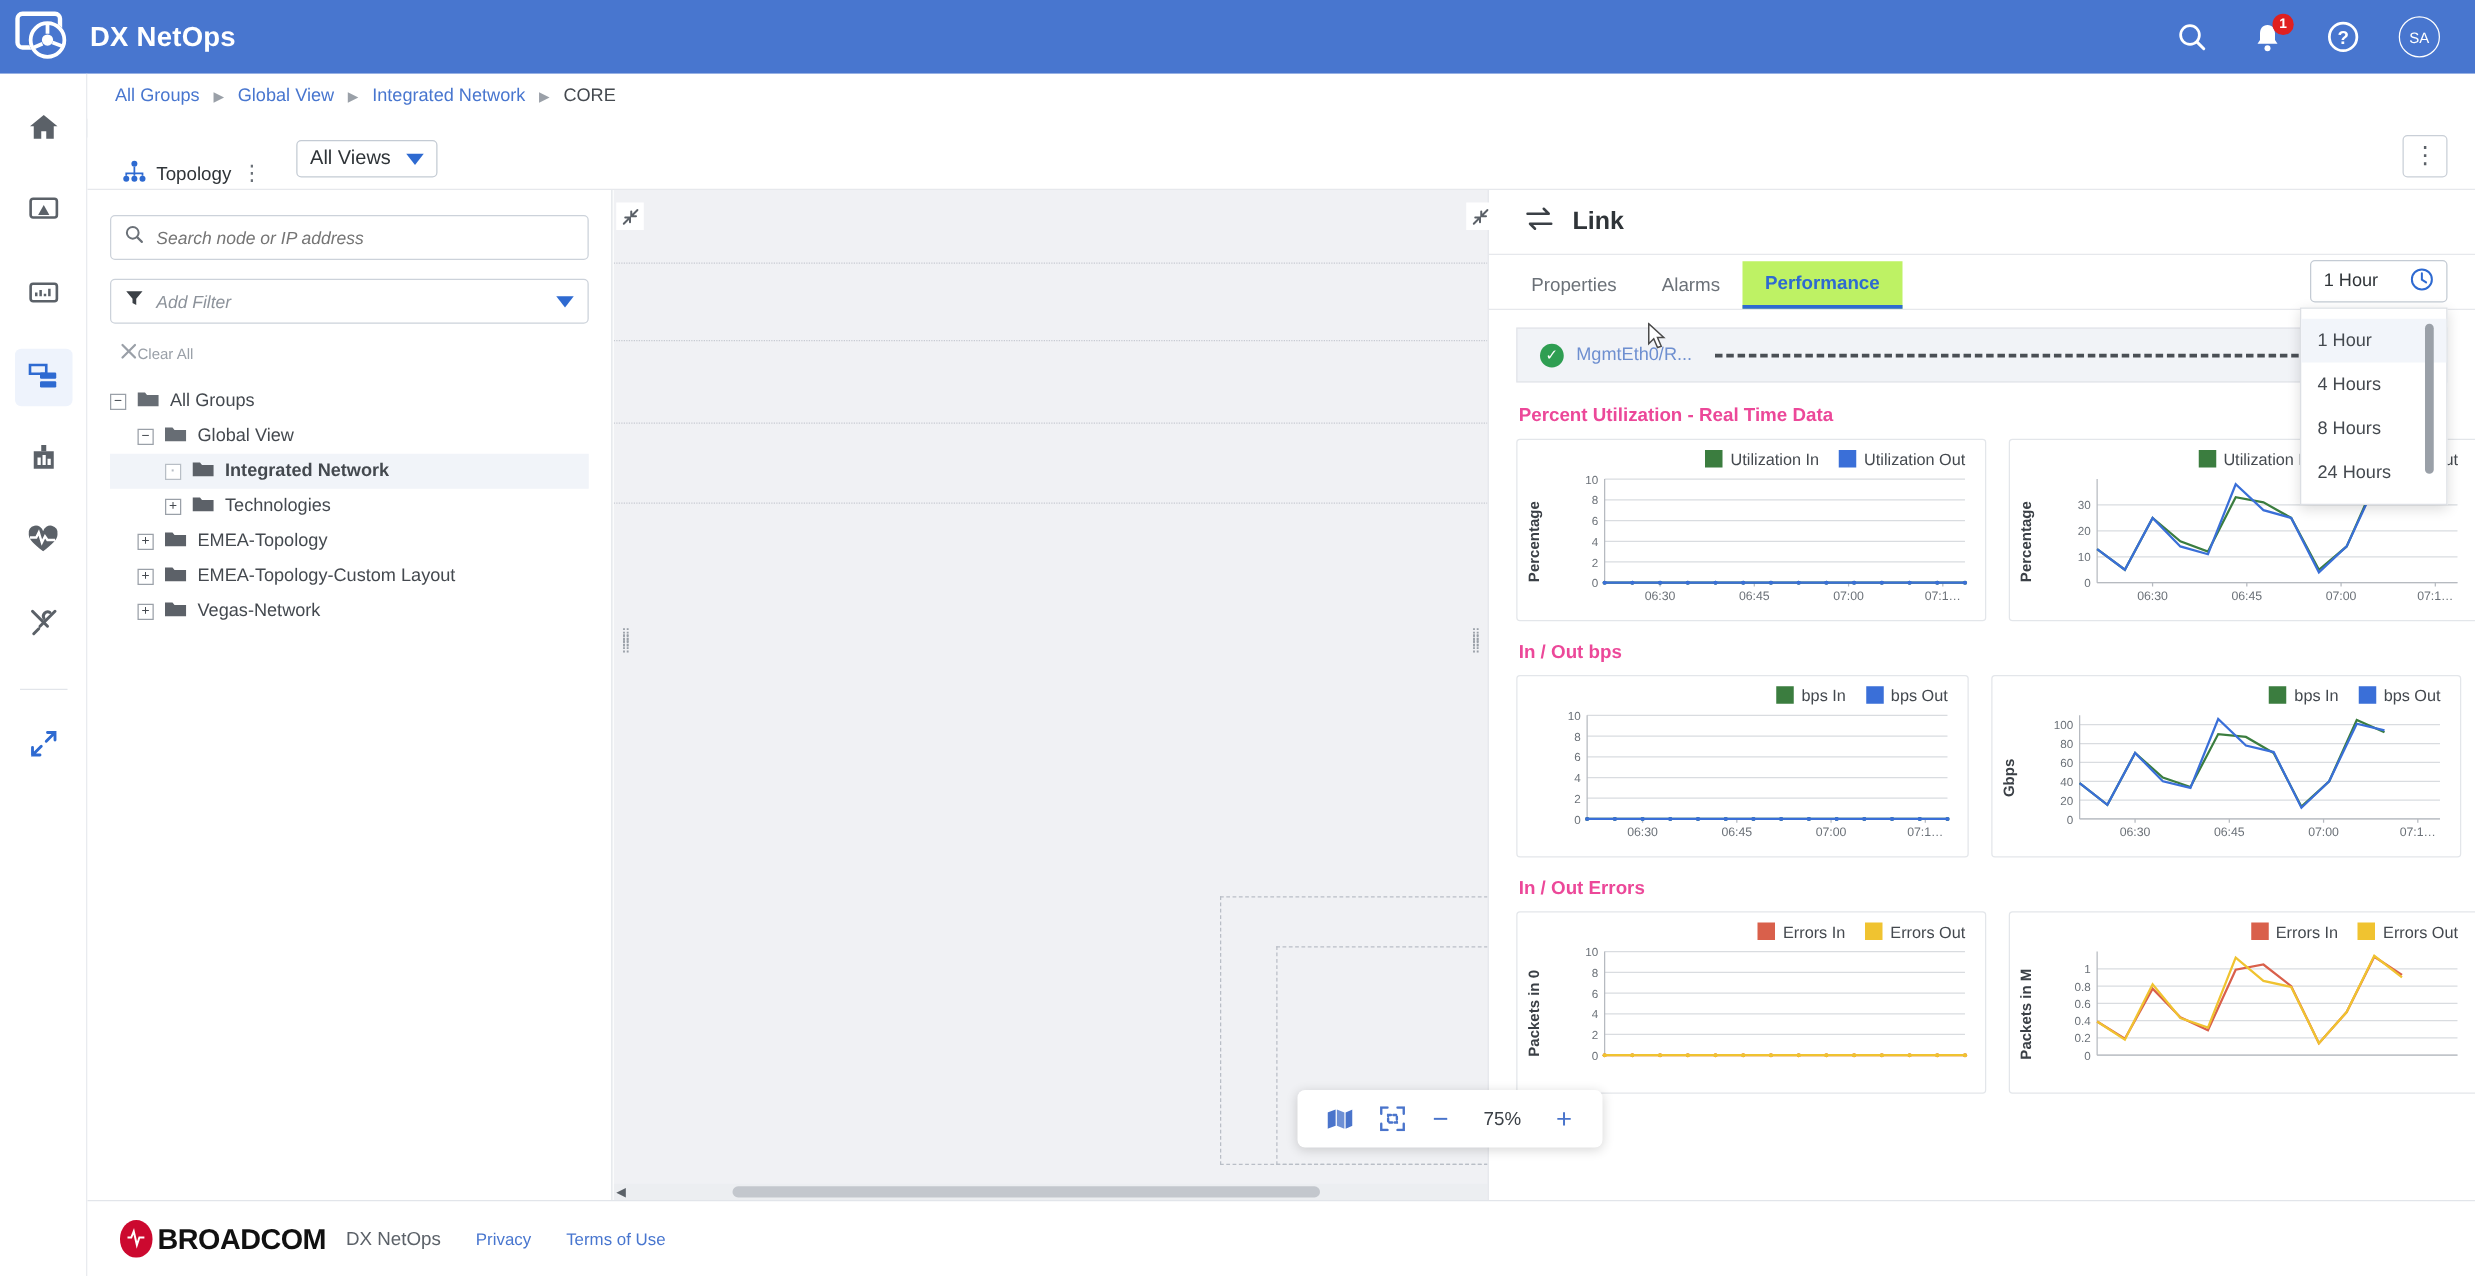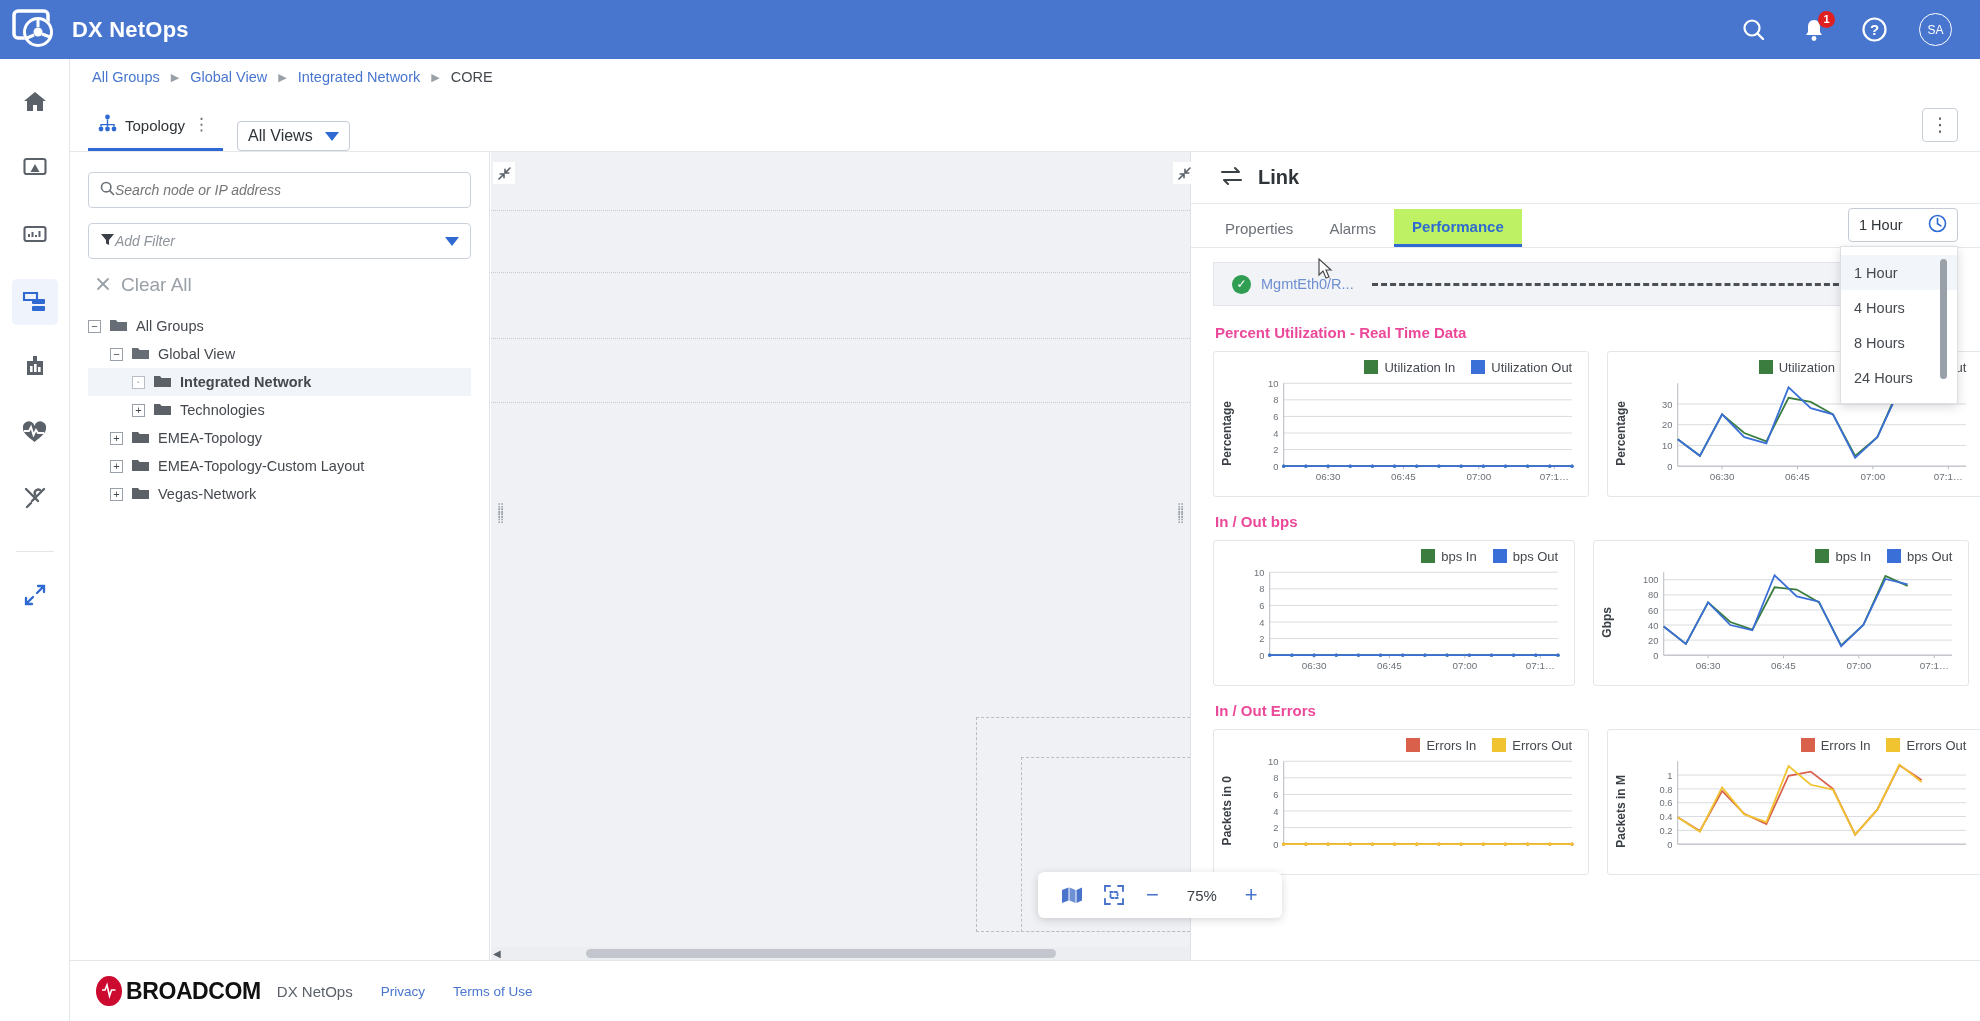--- a/index.html
+++ b/index.html
@@ -55,21 +55,21 @@
     display: flex; align-items: center; padding-left: 22px;
     background: #fff;
   }
   .crumb { color: #4876cf; font-size: 14.5px; cursor: pointer; }
   .crumb.last { color: #44494f; cursor: default; }
   .crumb-sep { color: #9aa0a8; margin: 0 11px; font-size: 11px; }
 
   
   .subbar {
     position: absolute; top: 110px; left: 70px; right: 0; height: 42px;
-    display: flex; align-items: flex-end; padding-left: 18px;
+    display: flex; align-items: flex-start; padding-left: 18px;
     border-bottom: 1px solid #e6e8ec; background: #fff;
   }
   .topology-tab {
     display: flex; align-items: center; gap: 8px; padding: 6px 12px 12px 10px;
     border-bottom: 3px solid #2e6ad1; color: #2f3438; font-size: 15px; cursor: pointer;
     margin-top: 12px;
   }
   .kebab { color: #6b7178; font-size: 17px; letter-spacing: 1px; line-height: 0.6; }
   .allviews {
     margin-left: 14px; margin-top: 2px; border: 1px solid #c4cbd4; border-radius: 4px;
@@ -85,29 +85,29 @@
     color: #5b6168; font-size: 19px; line-height: .55;
   }
 
   
   .treepanel {
     position: absolute; top: 152px; left: 70px; width: 420px; bottom: 61px;
     background: #fff; border-right: 1px solid #e0e3e8; padding: 20px 18px 0 18px;
   }
   .search-box, .filter-box {
     height: 36px; border: 1px solid #ccd2da; border-radius: 4px; display: flex;
-    align-items: center; padding: 0 11px; background: #fff; margin-bottom: 15px;
+    align-items: center; padding: 0 11px; gap: 10px; background: #fff; margin-bottom: 15px;
   }
   .search-box input, .filter-box .fval {
     border: 0; outline: 0; font-size: 14px; font-style: italic; color: #8d939b;
     font-family: "Liberation Sans", sans-serif; flex: 1; background: transparent;
   }
   .filter-box .fval { font-style: italic; }
   .clear-all {
-    display: flex; align-items: center; gap: 11px; color: #9aa0a8; font-size: 19px;
+    display: flex; align-items: center; color: #9aa0a8; font-size: 12px;
     margin: 4px 0 16px 8px; cursor: pointer;
   }
   .tree { font-size: 14.5px; color: #44494f; }
   .tnode {
     display: flex; align-items: center; height: 28px; cursor: pointer; padding-left: 4px;
   }
   .tnode.sel { background: #f1f4f9; font-weight: 700; }
   .toggle {
     width: 13px; height: 13px; border: 1px solid #9aa0a8; background: #fff; color: #44494f;
     font-size: 11px; line-height: 11px; text-align: center; margin-right: 9px; flex: none;

